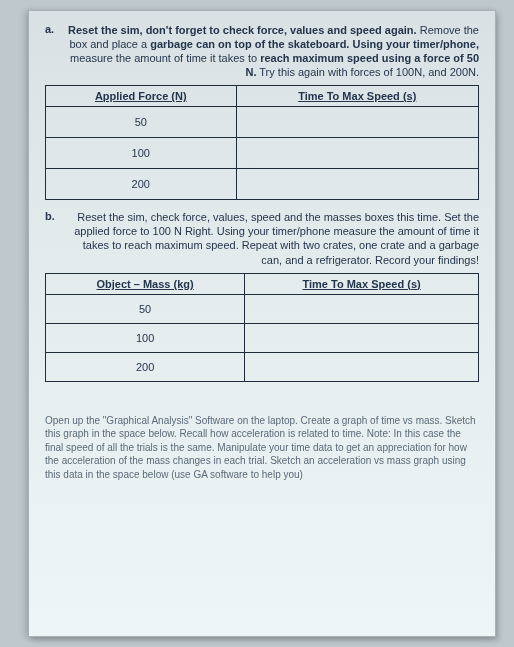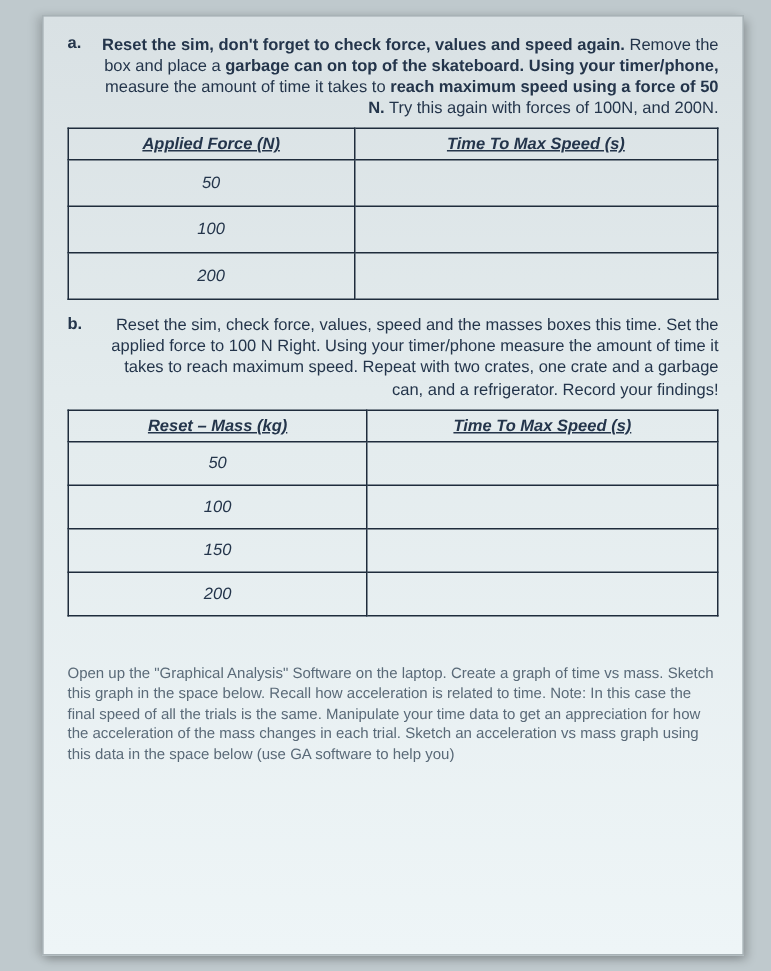--- a/index.html
+++ b/index.html
@@ -38,21 +38,20 @@
   table{
     border-collapse:collapse;
     width:100%;
     margin:4px 0 10px 0;
     background:transparent;
   }
   th,td{
     border:1px solid #1f2c3c;
     text-align:center;
     padding:0;
-    font-style:italic;
   }
   th{
     font-weight:bold;
     height:20px;
     font-size:11px;
     text-decoration:underline;
   }
   .tA td{height:30px;font-size:11px}
   .tA .c0{width:44%}
   .tB td{height:28px;font-size:11px}
@@ -98,33 +97,29 @@
     </table>
 
   <div class="item">
     <div class="letter">b.</div>
     <div class="txt">Reset the sim, check force, values, speed and the masses boxes this time. Set the applied force to 100 N Right. Using your timer/phone measure the amount of time it takes to reach maximum speed. Repeat with two crates, one crate and a garbage can, and a refrigerator. Record your findings!</div>
   </div>
 
   <table class="tB">
     <tbody>
         <tr>
-      <th class="c0">Reset – Mass (kg)</th>
+      <th class="c0">Object – Mass (kg)</th>
       <th>Time To Max Speed (s)</th>
     </tr>
     <tr>
       <td class="c0">50</td>
       <td></td>
     </tr>
     <tr>
       <td class="c0">100</td>
-      <td></td>
-    </tr>
-    <tr>
-      <td class="c0">150</td>
       <td></td>
     </tr>
     <tr>
       <td class="c0">200</td>
       <td></td>
     </tr>
   </tbody>
     </table>
 
   <div class="foot">Open up the "Graphical Analysis" Software on the laptop. Create a graph of time vs mass. Sketch this graph in the space below. Recall how acceleration is related to time. Note: In this case the final speed of all the trials is the same. Manipulate your time data to get an appreciation for how the acceleration of the mass changes in each trial. Sketch an acceleration vs mass graph using this data in the space below (use GA software to help you)</div>

